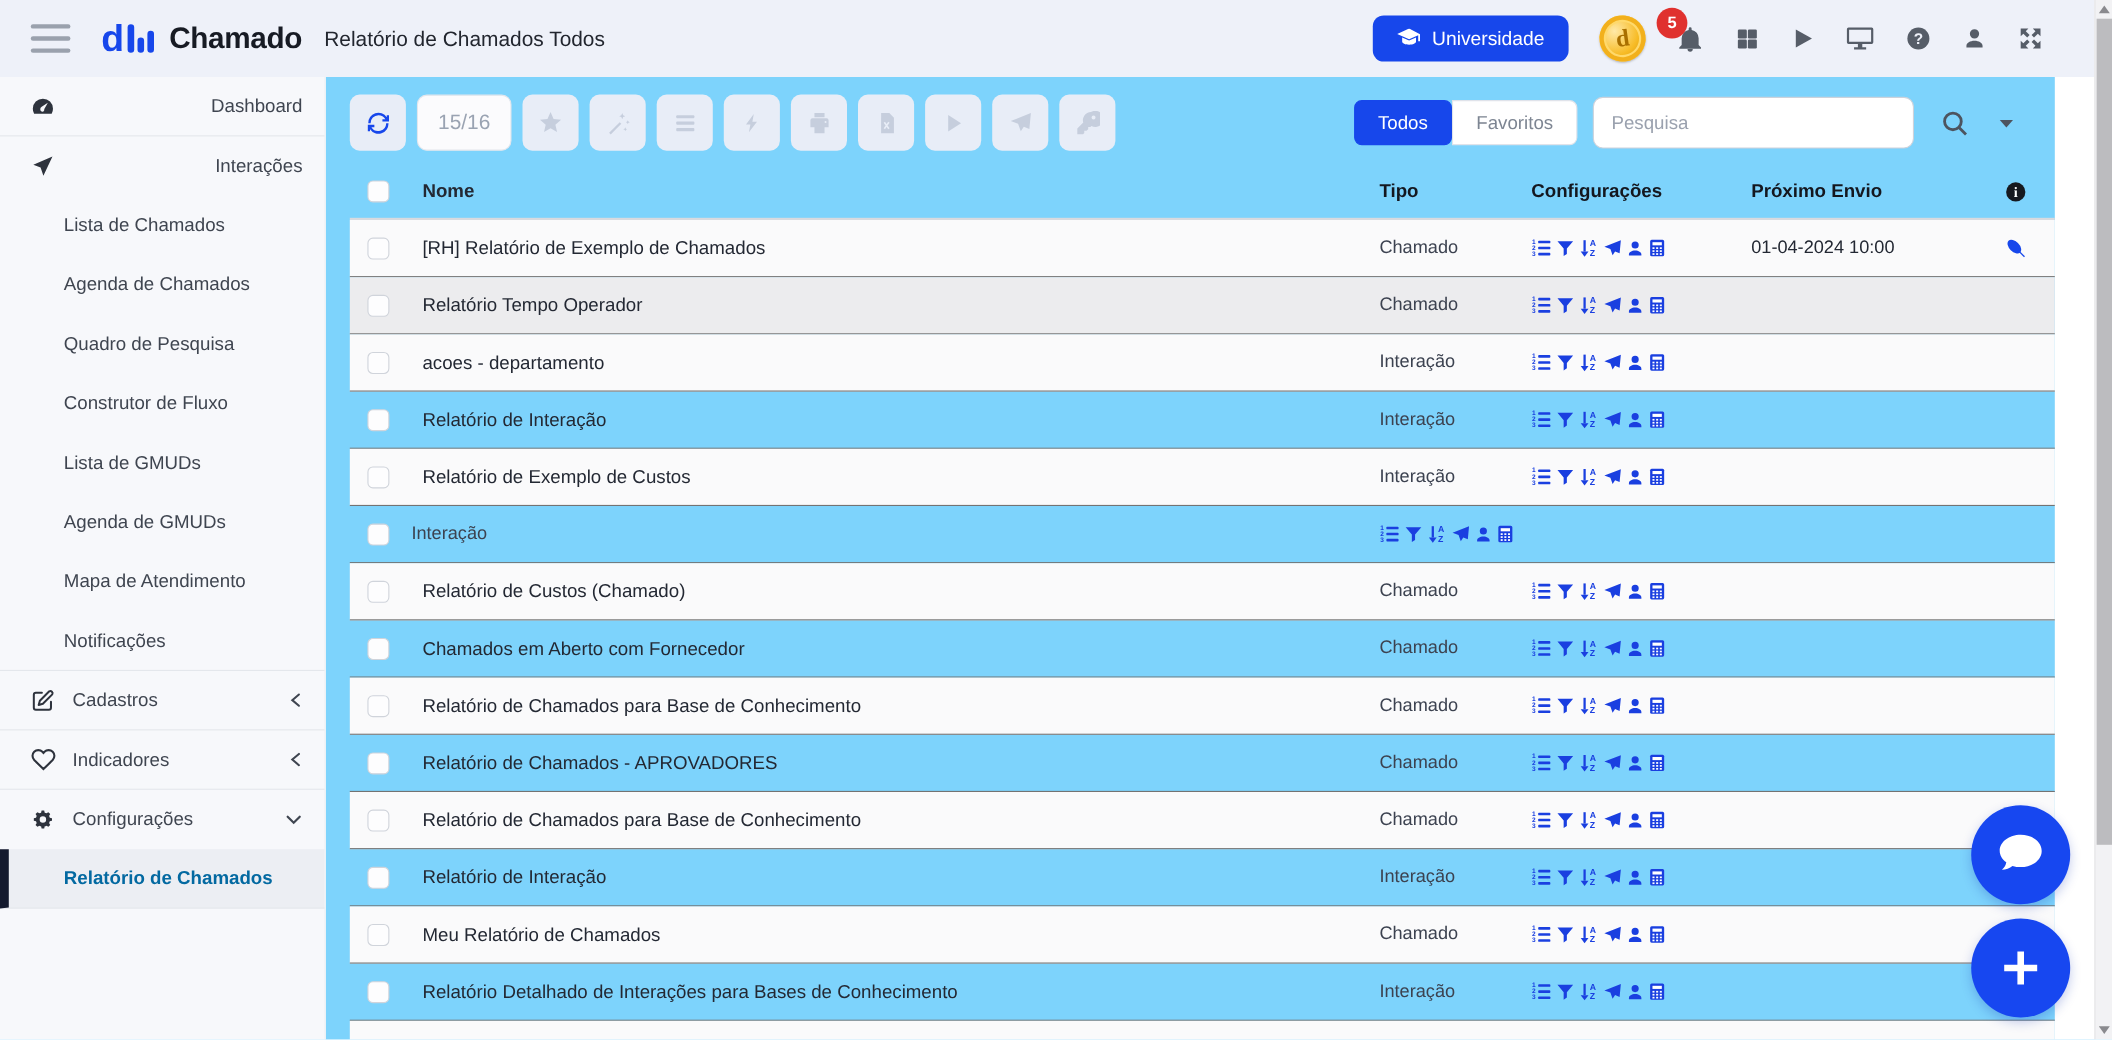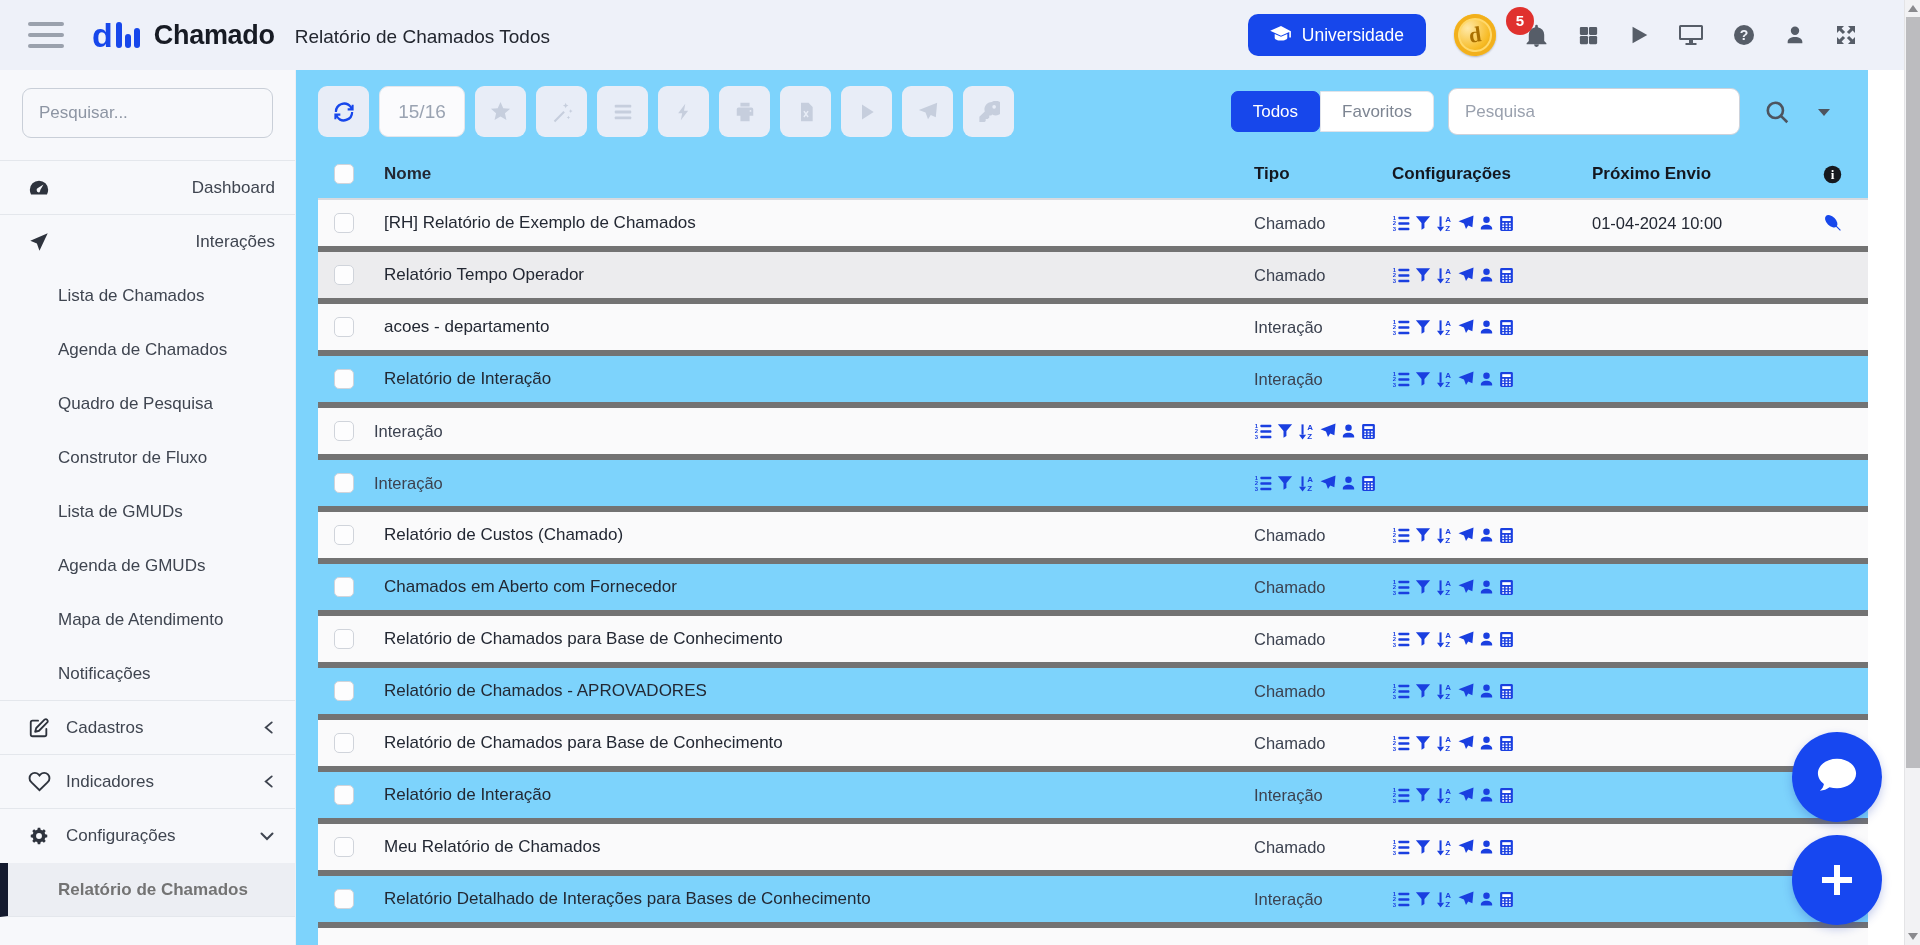--- a/index.html
+++ b/index.html
@@ -24,21 +24,21 @@
   
   .sidebar { position:absolute; top:70px; left:0; width:296px; height:875px; background:#f7f8fb; border-right:1px solid #eef0f4; z-index:4; }
   .side-search { padding:18px 22px 22px 22px; border-bottom:1px solid #e4e7ec; }
   .side-search input { width:100%; height:50px; border:1px solid #c9cfd8; border-radius:9px; background:transparent; padding:0 16px; font-size:17px; font-family:inherit; color:#3c4250; outline:none; }
   .side-search input::placeholder { color:#8d95a3; }
   .nav-item { position:relative; height:54px; display:flex; align-items:center; padding:0 20px 0 26px; font-size:17px; color:#3f4550; cursor:pointer;justify-content:space-between; }
   .nav-item .ic { width:26px; display:flex; justify-content:center; margin-right:14px; color:#2e333d; }
   .nav-item.lvl1 { padding-left:58px; }
   .nav-item .chev { margin-left:auto; color:#3f4550; display:flex; }
   .nav-item.divided { border-bottom:1px solid #e4e7ec; }
-  .nav-item.active { background:#ecEEf3; background:#eceef3; font-weight:700; color:#737373; border-left:8px solid #141a2e; padding-left:50px; border-bottom:1px solid #e4e7ec; }
+  .nav-item.active { background:#ecEEf3; background:#eceef3; font-weight:700; color:#0369a1; border-left:8px solid #141a2e; padding-left:50px; border-bottom:1px solid #e4e7ec; }
 
   
   .main { position:absolute; top:70px; left:296px; width:1572px; height:875px; background:#7dd3fc; padding:16px 0 0 22px; }
   .toolbar { display:flex; align-items:center; gap:10px; height:51px; }
   .tbtn { width:51px; height:51px; border-radius:9px; border:none; background:#e8edf7; color:#c6cedd; display:flex; align-items:center; justify-content:center; cursor:pointer; }
   .tbtn.primary { color:#1747eb; }
   .tbtn.counter { width:86px; background:#fbfbfd; border:1px solid #e3e6ec; color:#9aa3b2; font-size:19px; font-family:inherit; }
   .toolbar-right { margin-left:auto; display:flex; align-items:center; margin-right:36px; }
   .seg { display:flex; height:41px; }
   .seg-btn { border:1px solid #e0e3ea; background:#fff; color:#7d8592; font-size:17px; font-family:inherit; padding:0 21px; cursor:pointer; }
@@ -46,21 +46,21 @@
   .seg-btn:last-child { border-radius:0 7px 7px 0; }
   .seg-btn.on { background:#1747eb; border-color:#1747eb; color:#fff; border-radius:7px; }
   .search-wrap { margin-left:14px; }
   .search-wrap input { width:292px; height:47px; border:1px solid #cdd2db; border-radius:9px; padding:0 16px; font-size:17px; font-family:inherit; color:#3c4250; outline:none; }
   .search-wrap input::placeholder { color:#9aa1ae; }
   .mag { margin-left:24px; color:#4d545f; background:none; border:none; cursor:pointer; display:flex; }
   .dd { margin-left:26px; color:#4d545f; background:none; border:none; cursor:pointer; display:flex; }
 
   
   .table { margin-top:13px; width:1550px; }
-  .trow { display:grid; grid-template-columns:46px 1fr 138px 200px 205px 71px; align-items:center; height:52px; padding-left:10px; border-bottom:6px solid #737373; }
+  .trow { display:grid; grid-template-columns:46px 1fr 138px 200px 205px 71px; align-items:center; height:52px; padding-left:10px; border-bottom:1px solid #737373; }
   .thead { height:50px; border-bottom:2px solid #d8dadf; font-weight:700; font-size:17px; color:#14171f; }
   .cell-name { padding-left:10px; font-size:17px; color:#232833; white-space:nowrap; overflow:hidden; }
   .cell-tipo { font-size:16.5px; color:#3c4250; }
   .cell-cfg { display:flex; align-items:center; gap:3px; color:#1a3fe0; }
   .cell-prox { font-size:16.5px; color:#232833; }
   .cell-info { display:flex; justify-content:center; color:#16191f; }
   .cell-info .quill { color:#1747eb; }
   .checkbox { width:20px; height:20px; border:1.5px solid #d0d4db; border-radius:5px; background:#fdfdfe; cursor:pointer; margin-left:6px; }
   .rows .trow:nth-child(odd) { background:#fafafb; }
   .rows .trow.highlighted { background:#ececee; }
@@ -162,23 +162,20 @@
         <span>
           <svg width="24" height="24" viewBox="0 0 24 24" fill="currentColor">
               <path d="M3 3h7L7.6 5.4l3.5 3.5-2.2 2.2-3.5-3.5L3 10V3zM21 3v7l-2.4-2.4-3.5 3.5-2.2-2.2 3.5-3.5L14 3h7zM3 21v-7l2.4 2.4 3.5-3.5 2.2 2.2-3.5 3.5L10 21H3zM21 21h-7l2.4-2.4-3.5-3.5 2.2-2.2 3.5 3.5L21 14v7z"></path>
             </svg>
         </span>
       </button>
     </div>
   </header>
 
   <nav class="sidebar">
-    <div class="side-search">
-      <input type="text" placeholder="Pesquisar..." style="">
-    </div>
     <div id="side-items">
         <div class="nav-item lvl0 divided">
     <span class="ic">
       <svg class="si" width="24" height="22" viewBox="0 0 24 24" fill="currentColor">
               <path d="M12 4A10 10 0 0 0 2 14a9.9 9.9 0 0 0 1.3 5h17.4A9.9 9.9 0 0 0 22 14 10 10 0 0 0 12 4zm.2 12.9a2.6 2.6 0 0 1-2.8-2.6 2.6 2.6 0 0 1 1.4-2.3l6.1-3.9-3.5 6.2a2.6 2.6 0 0 1-1.2 2.6z"></path>
             </svg>
 
     </span>
     <span class="lbl">Dashboard</span>
 
@@ -668,20 +665,21 @@
     </div>
     <div class="cell-prox"></div>
     <div class="cell-info">
       
     </div>
   </div>
           <div class="trow">
     <div>
               <div class="checkbox"></div>
             </div>
+    <div class="cell-name">Relatório de Exemplo de Custos</div>
     <div class="cell-tipo">Interação</div>
     <div class="cell-cfg">
       <span>
                 <svg width="19" height="19" viewBox="0 0 24 24" fill="currentColor">
                   <rect x="8" y="3.5" width="14" height="3" rx="1"></rect>
                   <rect x="8" y="10.5" width="14" height="3" rx="1"></rect>
                   <rect x="8" y="17.5" width="14" height="3" rx="1"></rect>
                   <text x="1" y="7" font-size="7.5" font-weight="bold" font-family="Liberation Sans, sans-serif">1</text>
                   <text x="1" y="14" font-size="7.5" font-weight="bold" font-family="Liberation Sans, sans-serif">2</text>
                   <text x="1" y="21" font-size="7.5" font-weight="bold" font-family="Liberation Sans, sans-serif">3</text>

